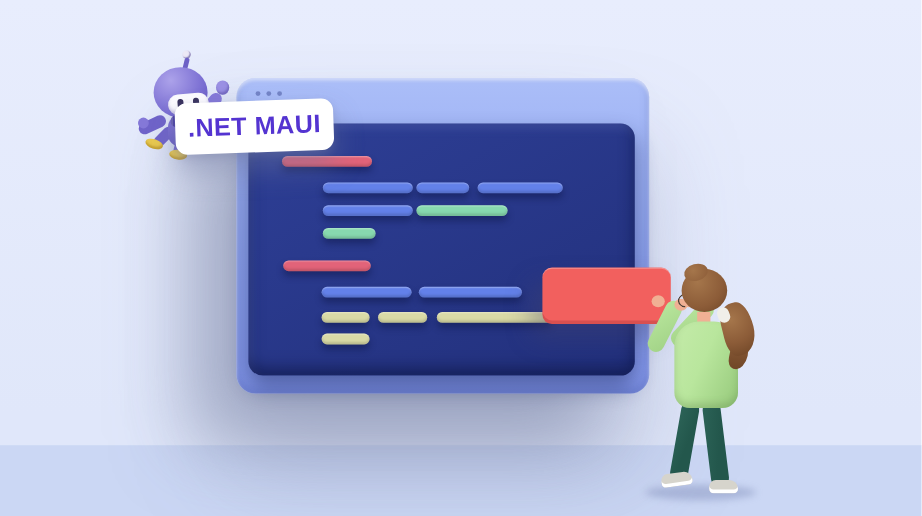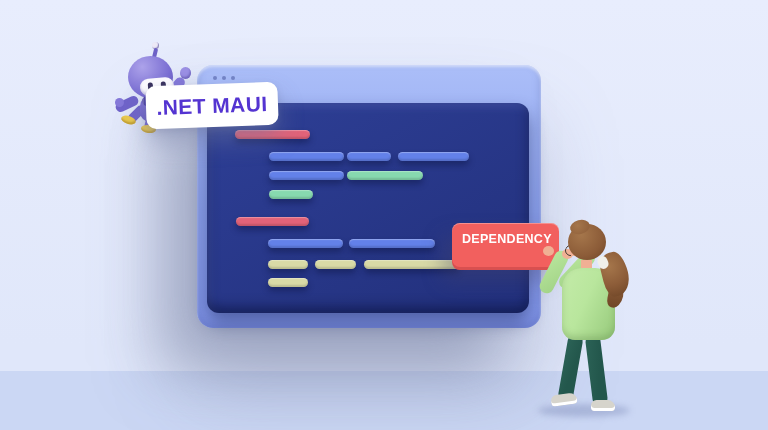--- a/index.html
+++ b/index.html
@@ -159,21 +159,20 @@
       <div class="r-eye e1"></div>
       <div class="r-eye e2"></div>
     </div>
   </div>
 
   <div id="maui-badge" class="abs">
     <span>.NET MAUI</span>
   </div>
 
   <div id="di-badge" class="abs">
-    <span>DEPENDENCY</span>
   </div>
 
   <div id="character" class="abs">
     <div class="abs c-shadow"></div>
     <div class="abs c-leg left"></div>
     <div class="abs c-leg right"></div>
     <div class="abs c-shoe left"></div>
     <div class="abs c-shoe right"></div>
     <div class="abs c-arm right"></div>
     <div class="abs c-arm left"></div>

